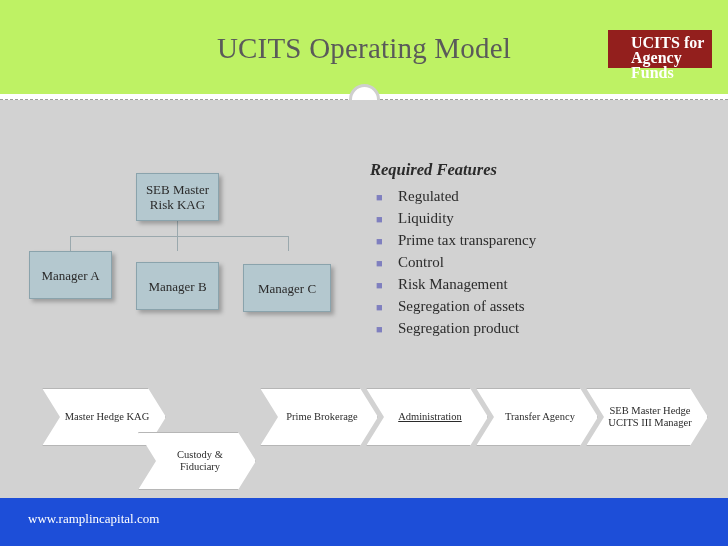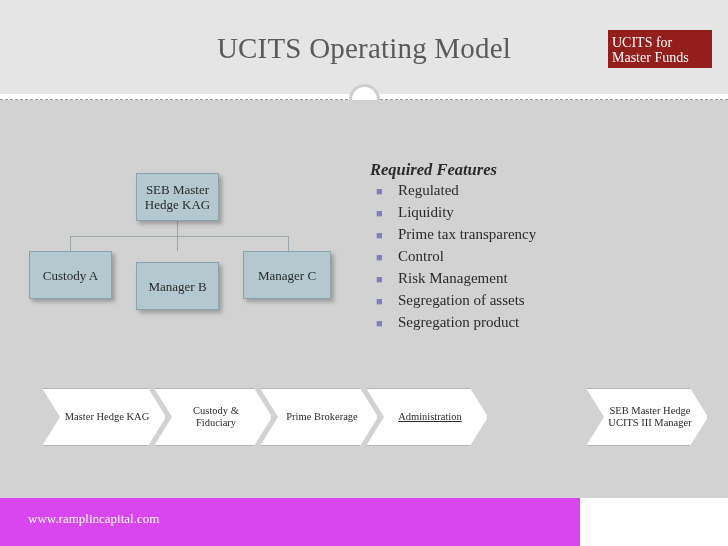--- a/index.html
+++ b/index.html
@@ -18,21 +18,21 @@
     width: 728px;
     height: 546px;
     background: #ffffff;
   }
   
   .header {
     position: absolute;
     top: 0; left: 0;
     width: 728px;
     height: 94px;
-    background: #e5e5e5;
+    background: #bef264;
   }
   .title {
     position: absolute;
     top: 32px;
     left: 0;
     width: 728px;
     text-align: center;
     font-size: 29px;
     color: #5a5a5a;
     font-family: "Liberation Serif", serif;
@@ -40,24 +40,24 @@
   }
   .logo-box {
     position: absolute;
     top: 30px;
     right: 16px;
     width: 104px;
     height: 38px;
     background: #931f1d;
     color: #ffffff;
     font-family: "Liberation Serif", serif;
-    font-weight: normal;
-    font-size: 14px;
+    font-weight: bold;
+    font-size: 16px;
     line-height: 15px;
-    padding: 5px 0 0 4px;
+    padding: 5px 0 0 23px;
     box-sizing: border-box;
   }
   .logo-line2 { display:block; }
   
   .divider {
     position: absolute;
     top: 99px;
     left: 0;
     width: 728px;
     height: 1px;
@@ -95,21 +95,21 @@
     line-height: 15px;
     display: flex;
     align-items: center;
     justify-content: center;
     text-align: center;
     box-sizing: border-box;
   }
   #node-master { left: 136px; top: 73px;  width: 83px;  height: 48px; }
   #node-a      { left: 29px;  top: 151px; width: 83px;  height: 48px; }
   #node-b      { left: 136px; top: 162px; width: 83px;  height: 48px; }
-  #node-c      { left: 243px; top: 151px; width: 88px;  height: 48px; }
+  #node-c      { left: 243px; top: 164px; width: 88px;  height: 48px; }
 
   .conn {
     position: absolute;
     border-color: #9aa8ad;
   }
   
   #conn-v-main { left: 177px; top: 121px; width: 1px; height: 30px; border-left: 1px solid #9aa8ad; }
   
   #conn-h { left: 70px; top: 136px; width: 218px; height: 1px; border-top: 1px solid #9aa8ad; }
   #conn-v-a { left: 70px; top: 136px; width: 1px; height: 15px; border-left: 1px solid #9aa8ad; }
@@ -121,20 +121,21 @@
     left: 370px;
     top: 60px;
     width: 330px;
   }
   .features-title {
     font-family: "Liberation Serif", serif;
     font-weight: bold;
     font-style: italic;
     font-size: 16.5px;
     color: #2b2b2b;
+    margin-bottom: 6px;
   }
   .feature-item {
     display: flex;
     align-items: baseline;
     font-size: 15px;
     color: #2b2b2b;
     line-height: 21px;
     margin-left: 6px;
   }
   .bullet {
@@ -167,69 +168,69 @@
     font-size: 10.5px;
     line-height: 12px;
     color: #2b2b2b;
     clip-path: polygon(0 0, calc(100% - 18px) 0, 100% 50%, calc(100% - 18px) 100%, 0 100%, 18px 50%);
     padding: 0 14px 0 20px;
   }
   .chev.first {
     clip-path: polygon(0 0, calc(100% - 18px) 0, 100% 50%, calc(100% - 18px) 100%, 0 100%, 18px 50%);
   }
   #chev-1 { left: 0px;   width: 124px; }
-  #chev-2 { left: 112px; width: 118px; }
+  #chev-2 { left: 96px; width: 118px; margin-top: 44px; }
   #chev-3 { left: 218px; width: 118px; }
   #chev-4 { left: 324px; width: 122px; text-decoration: underline; }
   #chev-5 { left: 434px; width: 122px; }
   #chev-6 { left: 544px; width: 122px; }
 
   
   .footer {
     position: absolute;
     left: 0;
     top: 498px;
-    width: 580px;
+    width: 728px;
     height: 48px;
-    background: #d946ef;
+    background: #1d4ed8;
     text-align: center;
   }
   .footer-url {
     position: absolute;
     left: 28px;
     top: 13px;
     font-family: "Liberation Serif", serif;
     font-size: 13px;
     color: #ffffff;
   }
 </style>
 </head>
 <body>
 
 <div class="slide">
 
   <div class="header">
     <div class="title">UCITS Operating Model</div>
     <div class="logo-box">
       <span>UCITS for</span>
-      <span class="logo-line2">Master Funds</span>
+      <span class="logo-line2">Agency Funds</span>
     </div>
   </div>
   <div class="divider"></div>
   <div class="divider-circle"></div>
 
   <div class="body-area">
 
     <div class="conn" id="conn-v-main"></div>
     <div class="conn" id="conn-h"></div>
     <div class="conn" id="conn-v-a"></div>
     <div class="conn" id="conn-v-c"></div>
 
-    <div class="node" id="node-master">SEB Master Hedge KAG</div>
-    <div class="node" id="node-a">Custody A</div>
+    <div class="node" id="node-master">SEB Master Risk KAG</div>
+    <div class="node" id="node-a">Manager A</div>
     <div class="node" id="node-b">Manager B</div>
     <div class="node" id="node-c">Manager C</div>
 
     <div class="features">
       <div class="features-title">Required Features</div>
 
       <div class="feature-item">
         <span class="bullet">■</span>
         <span>Regulated</span>
       </div>
@@ -257,20 +258,21 @@
         <span class="bullet">■</span>
         <span>Segregation product</span>
       </div>
     </div>
 
     <div class="chevrons">
       <div class="chev first" id="chev-1">Master Hedge KAG</div>
       <div class="chev" id="chev-2">Custody &amp; Fiduciary</div>
       <div class="chev" id="chev-3">Prime Brokerage</div>
       <div class="chev" id="chev-4">Administration</div>
+      <div class="chev" id="chev-5">Transfer Agency</div>
       <div class="chev" id="chev-6">SEB Master Hedge UCITS III Manager</div>
     </div>
   </div>
 
   <div class="footer">
     <div class="footer-url">www.ramplincapital.com</div>
   </div>
 </div>
 
 </body></html>

